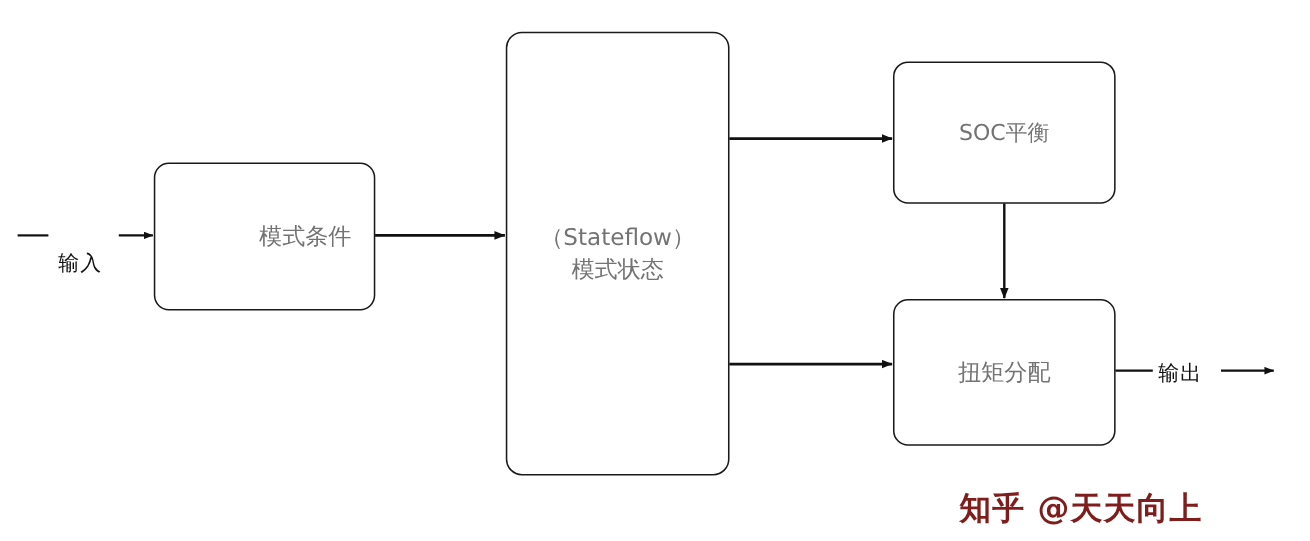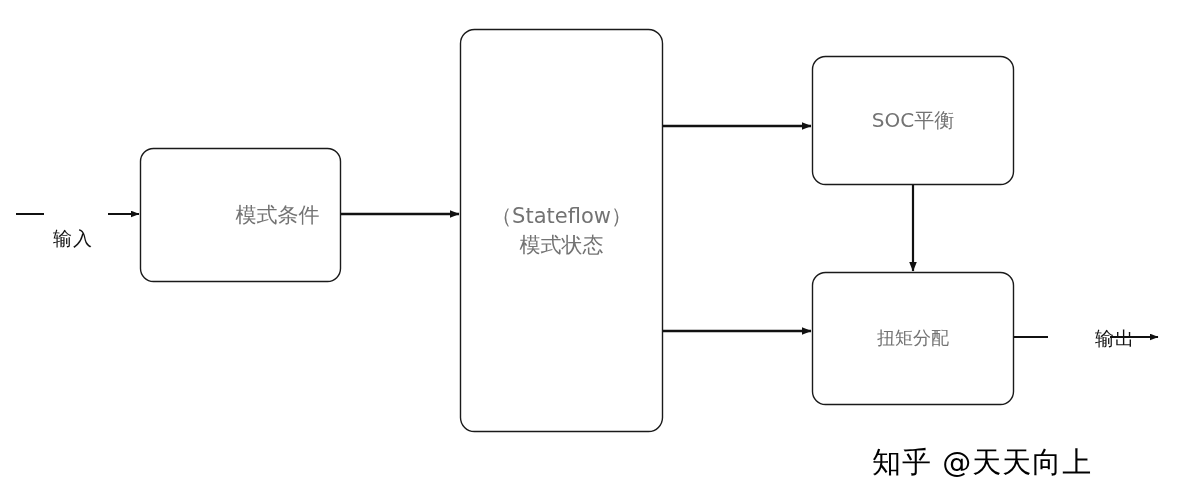--- a/index.html
+++ b/index.html
@@ -43,35 +43,36 @@
   .edge-label {
     position: absolute;
     color: #111111;
     font-size: 19px;
     letter-spacing: 1px;
     white-space: nowrap;
     font-family: "DejaVu Sans", "Liberation Sans", sans-serif;
   }
   .watermark {
     position: absolute;
-    color: #000000;
+    color: #7f1d1d;
     font-size: 29px;
     white-space: nowrap;
     letter-spacing: 1px;
     font-family: "DejaVu Sans", "Liberation Sans", sans-serif;
+    font-weight: bold;
   }
 
   
   #label-mode-condition { left: 140px; top: 148px; width: 201px; height: 134px; font-size: 21px; padding-left: 37px; }
   #label-mode-state     { left: 460px; top: 29px;  width: 203px; height: 403px; font-size: 21px; }
   #label-soc-balance    { left: 812px; top: 56px;  width: 202px; height: 129px; font-size: 20px; }
-  #label-torque-dist    { left: 812px; top: 272px; width: 202px; height: 133px; font-size: 18px; }
+  #label-torque-dist    { left: 812px; top: 272px; width: 202px; height: 133px; font-size: 21px; }
 
   #edge-label-input  { left: 53px;  top: 203px; margin-top: 23px; }
-  #edge-label-output { left: 1095px; top: 326px; }
+  #edge-label-output { left: 1053px; top: 326px; }
   #watermark-text    { left: 872px; top: 443px; }
 </style>
 </head>
 <body>
 
 <div id="canvas">
 
   <svg id="diagram-svg" viewBox="0 0 1191 492">
     <defs>
       <marker id="arrowhead" markerWidth="10" markerHeight="8" refX="9.5" refY="4" orient="auto" markerUnits="userSpaceOnUse">

